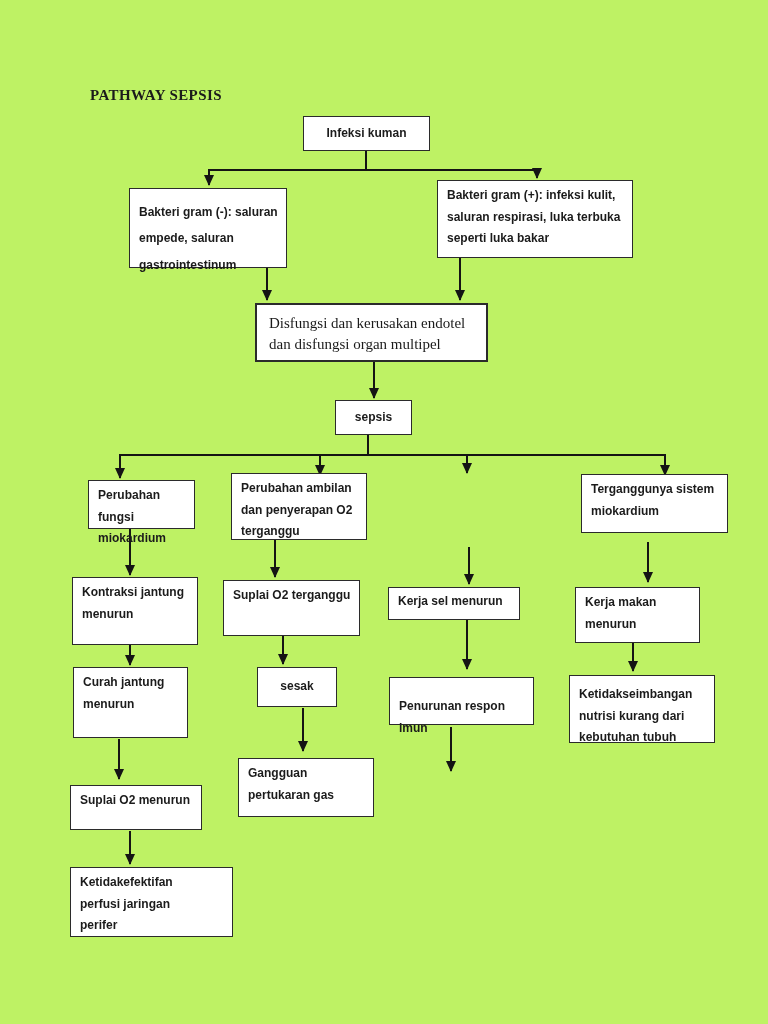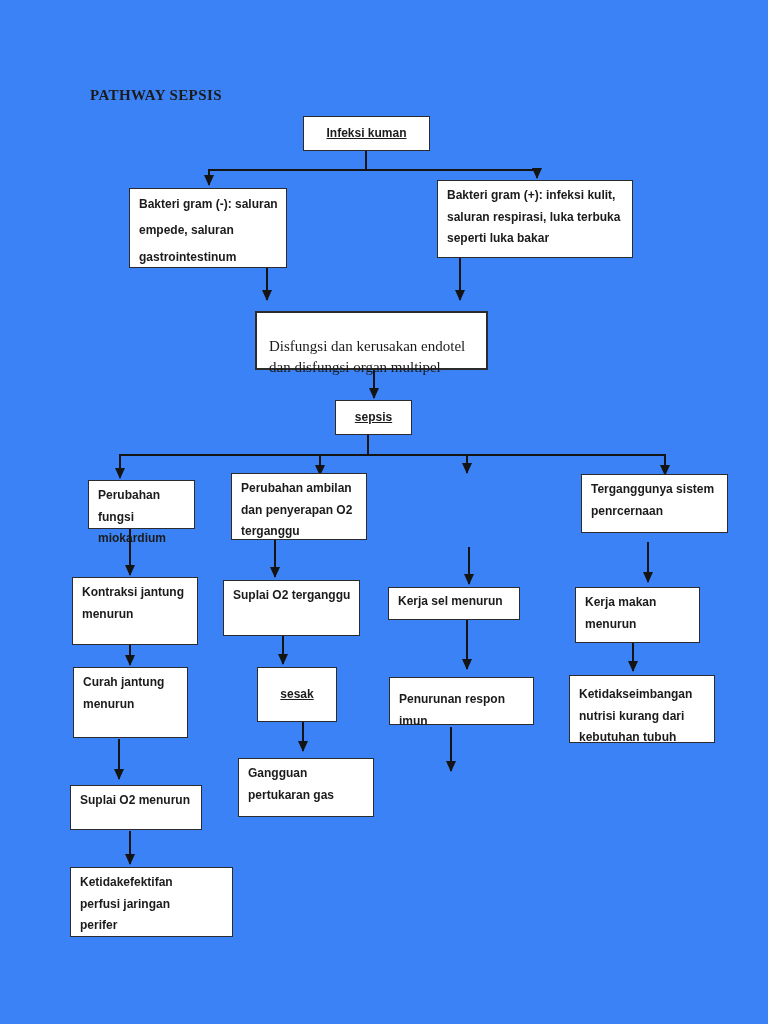--- a/index.html
+++ b/index.html
@@ -1,41 +1,41 @@
 <!DOCTYPE html>
 <html><head>
 <meta charset="utf-8">
 <style>
   html,body { margin:0; padding:0; background:#ffffff; }
   .page {
     position:relative; width:768px; height:1024px;
-    background:#3b82f6; overflow:hidden;
+    background:#bef264; overflow:hidden;
     font-family:"Liberation Sans", sans-serif;
   }
   .page-title {
     position:absolute; left:90px; top:86px;
     font:700 15px/1.2 "Liberation Serif", serif;
     letter-spacing:0.4px; color:#1b1b1b;
   }
   .node {
     position:absolute; box-sizing:border-box;
     background:#ffffff; border:1.5px solid #2b2b2b;
     font:700 12px/1.8 "Liberation Sans", sans-serif;
     color:#1b1b1b; padding:4px 6px 0 9px;
     white-space:pre-line;
   }
   .node.center {
     display:flex; align-items:center; justify-content:center;
-    text-align:center; padding:8px;text-decoration:underline;
+    text-align:center; padding:8px;
   }
   .node.serif {
     font:400 15px/1.4 "Liberation Serif", serif;
-    border-width:2px; padding:23px 8px 0 12px;margin-top:8px;
+    border-width:2px; padding:8px 8px 0 12px;
   }
-  .node.lh-wide { line-height:2.2; padding-top:2px; }
+  .node.lh-wide { line-height:2.2; padding-top:10px; }
   .connector-layer { position:absolute; left:0; top:0; }
   .connector-layer line { stroke:#141414; stroke-width:2; }
 </style>
 </head>
 <body>
 
 <div class="page">
 
   <div class="page-title">PATHWAY SEPSIS</div>
 
@@ -96,44 +96,44 @@
 
   <div class="node" style="left:88px;top:480px;width:107px;height:49px">Perubahan fungsi
 miokardium</div>
 
   <div class="node" style="left:231px;top:473px;width:136px;height:67px">Perubahan ambilan
 dan penyerapan O2
 terganggu</div>
 
 
   <div class="node" style="left:581px;top:474px;width:147px;height:59px">Terganggunya sistem
-penrcernaan</div>
+miokardium</div>
 
   <div class="node" style="left:72px;top:577px;width:126px;height:68px">Kontraksi jantung
 menurun</div>
 
   <div class="node" style="left:73px;top:667px;width:115px;height:71px">Curah jantung
 menurun</div>
 
   <div class="node" style="left:70px;top:785px;width:132px;height:45px">Suplai O2 menurun</div>
 
   <div class="node" style="left:70px;top:867px;width:163px;height:70px">Ketidakefektifan
 perfusi jaringan
 perifer</div>
 
   <div class="node" style="left:223px;top:580px;width:137px;height:56px">Suplai O2 terganggu</div>
 
-  <div class="node center" style="left:257px;top:667px;width:80px;height:55px">sesak</div>
+  <div class="node center" style="left:257px;top:667px;width:80px;height:40px">sesak</div>
 
   <div class="node" style="left:238px;top:758px;width:136px;height:59px">Gangguan
 pertukaran gas</div>
 
   <div class="node" style="left:388px;top:587px;width:132px;height:33px;padding-top:3px">Kerja sel menurun</div>
 
-  <div class="node" style="left:389px;top:677px;width:145px;height:48px;padding-top:11px">Penurunan respon
+  <div class="node" style="left:389px;top:677px;width:145px;height:48px;padding-top:18px">Penurunan respon
 imun</div>
 
 
   <div class="node" style="left:575px;top:587px;width:125px;height:56px">Kerja makan
 menurun</div>
 
   <div class="node" style="left:569px;top:675px;width:146px;height:68px;padding-top:8px">Ketidakseimbangan
 nutrisi kurang dari
 kebutuhan tubuh</div>
 

